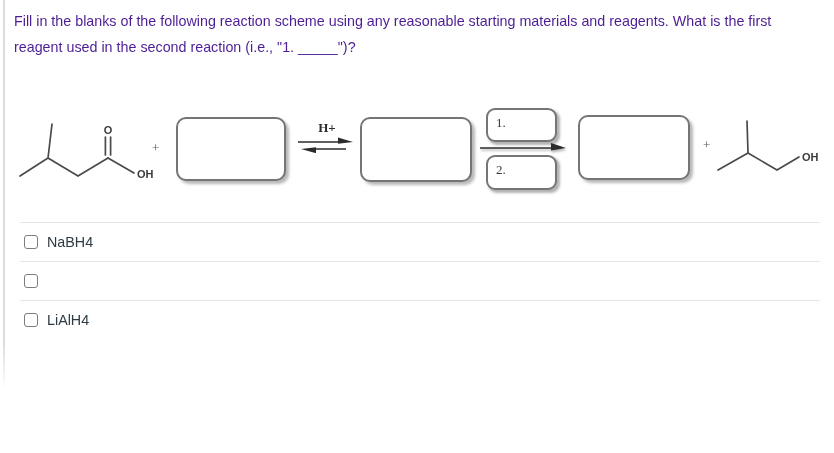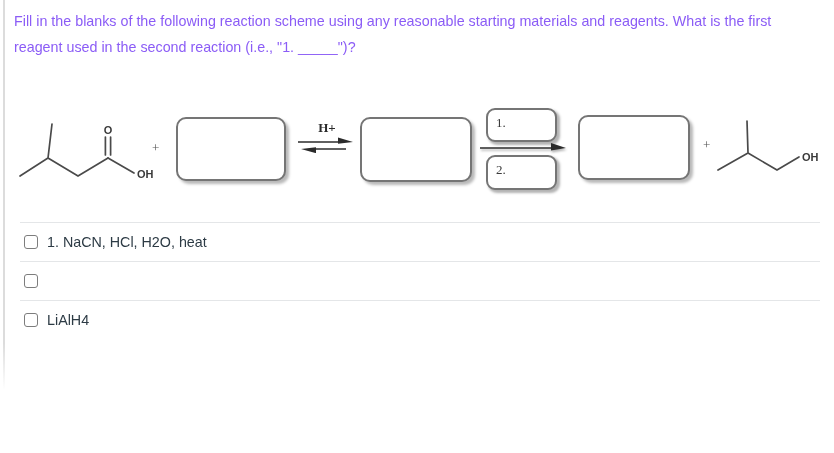--- a/index.html
+++ b/index.html
@@ -11,21 +11,21 @@
   }
   
   .card-edge{
     position:absolute;left:3px;top:0;width:2px;height:390px;
     background:linear-gradient(to bottom,#dcdcdc 0%,#dcdcdc 88%,rgba(220,220,220,0) 100%);
     border-bottom-left-radius:6px;
   }
   
   .question{
     position:absolute;left:14px;top:9px;width:804px;
-    font-size:14.3px;line-height:25.5px;color:#8b5cf6;
+    font-size:14.3px;line-height:25.5px;color:#4c1d95;
   }
   
   .scheme{position:absolute;left:0;top:0;width:834px;height:215px;}
   .mol{position:absolute;}
   .mol path, .mol line{stroke:#4a4a4a;stroke-width:1.7;fill:none;stroke-linecap:round;}
   .mol text{fill:#3a3a3a;font-family:"Liberation Sans",sans-serif;font-size:11px;font-weight:bold;}
   .plus{
     position:absolute;font-family:"Liberation Serif",serif;
     font-size:13px;color:#555;
   }
@@ -119,21 +119,21 @@
   <svg class="mol" style="left:710px;top:113px;" width="124" height="64" viewBox="0 0 124 64">
     <path d="M37,8 L38,40 L8,57 M38,40 L67,57 L89,44"></path>
     <text x="92" y="48" text-anchor="start">OH</text>
   </svg>
 
 </div>
 
 <div class="options">
   <div class="option-row">
     <span class="checkbox"></span>
-    <span class="option-label">1. NaCN, HCl, H2O, heat</span>
+    <span class="option-label">NaBH4</span>
   </div>
   <div class="option-row">
     <span class="checkbox"></span>
   </div>
   <div class="option-row">
     <span class="checkbox"></span>
     <span class="option-label">LiAlH4</span>
   </div>
 </div>
 

